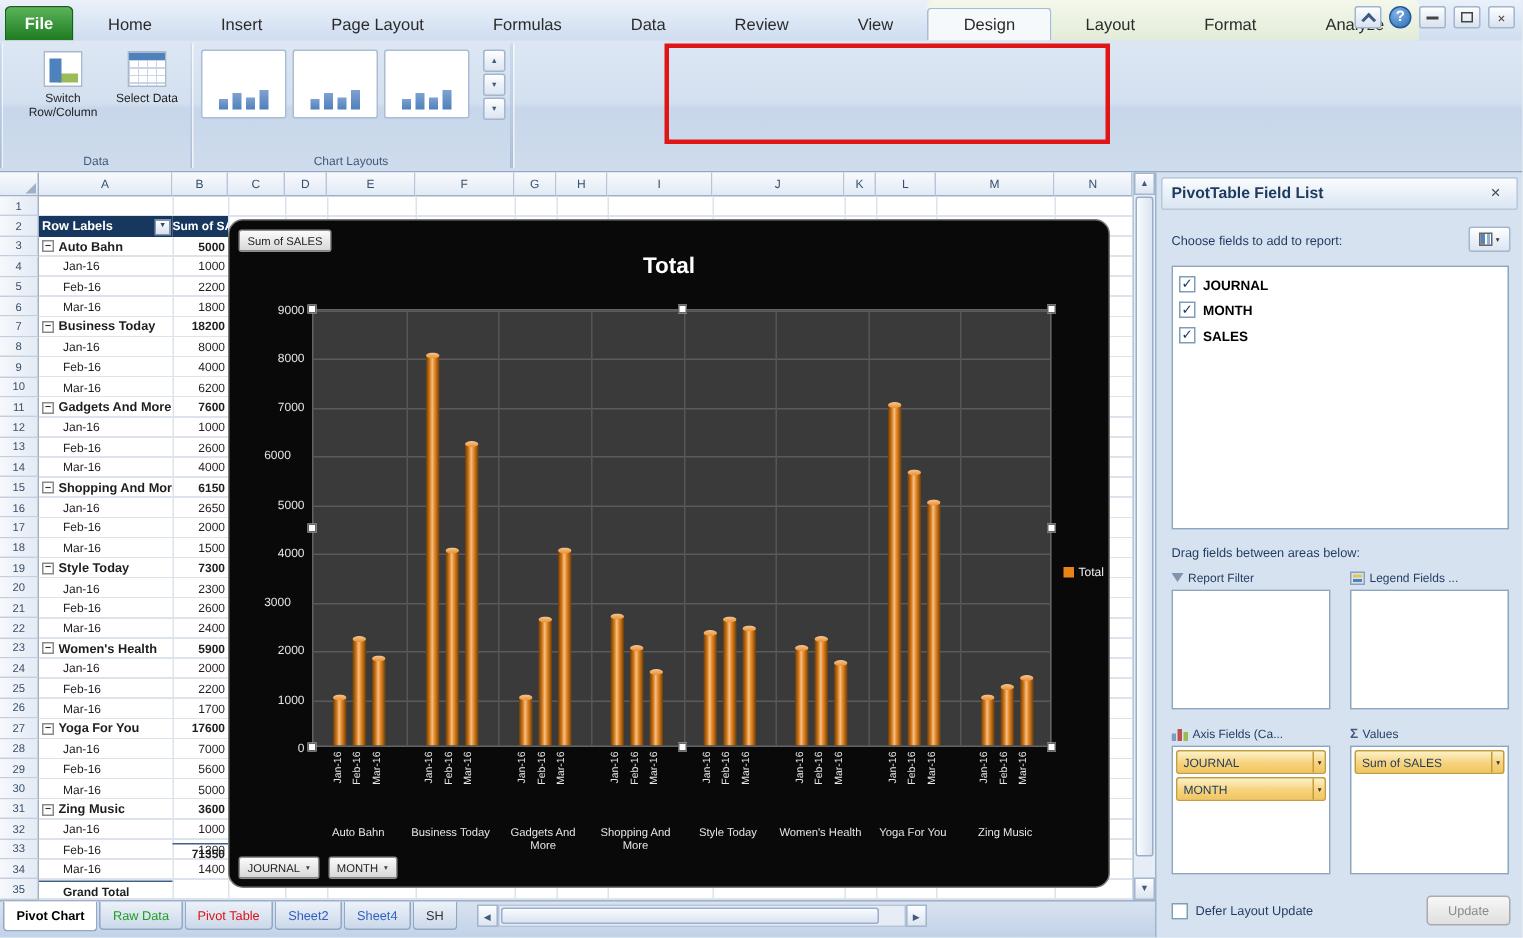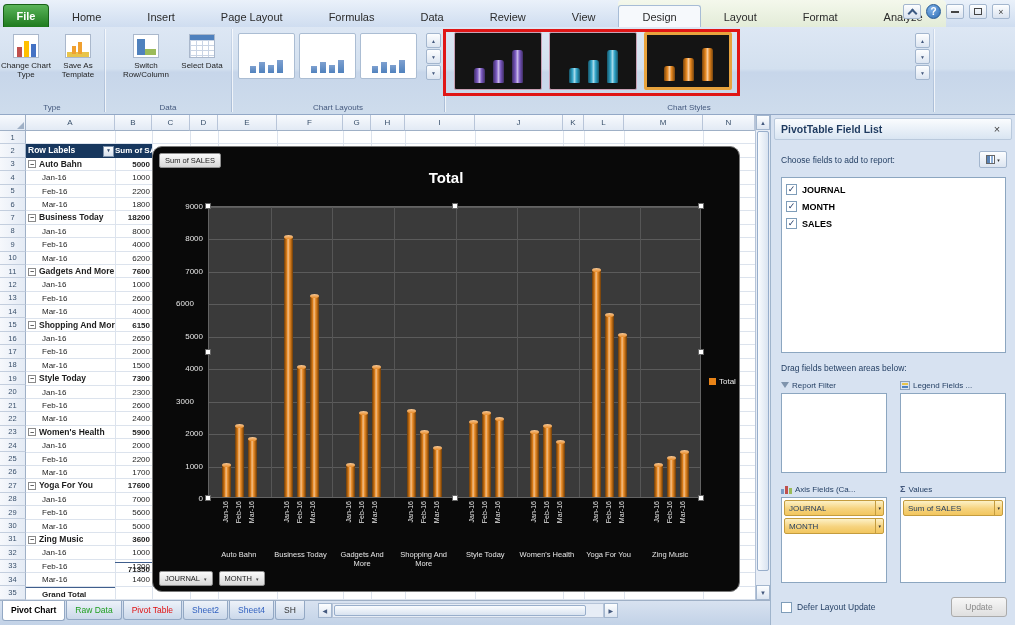--- a/index.html
+++ b/index.html
@@ -175,33 +175,20 @@
     <div class="wc">
         <span class="minline"></span>
       </div>
     <div class="wc">
         <span class="maxbox"></span>
       </div>
     <div class="wc">×</div>
   </div>
 
   <div id="ribbon">
-    <div class="rgroup" style="width:104px">
-      <div class="group-body">
-        <div class="bigbtn">
-          <div class="bicon icon-cct"></div>
-          <div class="blabel">Change Chart Type</div>
-        </div>
-        <div class="bigbtn">
-          <div class="bicon icon-sat"></div>
-          <div class="blabel">Save As Template</div>
-        </div>
-      </div>
-      <div class="rglabel">Type</div>
-    </div>
     <div class="rgsep"></div>
 
     <div class="rgroup" style="width:126px">
       <div class="group-body">
         <div class="bigbtn wide">
           <div class="bicon icon-src"></div>
           <div class="blabel">Switch Row/Column</div>
         </div>
         <div class="bigbtn narrow">
           <div class="bicon icon-sd"></div>
@@ -235,45 +222,20 @@
       </div>
       <div class="gal-arrows">
         <div class="gbtn">▲</div>
         <div class="gbtn">▼</div>
         <div class="gbtn">▼</div>
       </div>
       <div class="rglabel">Chart Layouts</div>
     </div>
     <div class="rgsep"></div>
 
-    <div class="rgroup" style="width:488px">
-      <div id="style-thumbs">
-          <div class="sthumb">
-            <div class="cyl" style="height: 15px; background: linear-gradient(90deg, rgba(0, 0, 0, 0.5), rgba(0, 0, 0, 0.05) 30%, rgba(255, 255, 255, 0.55) 50%, rgba(0, 0, 0, 0.05) 70%, rgba(0, 0, 0, 0.5)), rgb(126, 91, 200);"></div>
-            <div class="cyl" style="height: 23px; background: linear-gradient(90deg, rgba(0, 0, 0, 0.5), rgba(0, 0, 0, 0.05) 30%, rgba(255, 255, 255, 0.55) 50%, rgba(0, 0, 0, 0.05) 70%, rgba(0, 0, 0, 0.5)), rgb(126, 91, 200);"></div>
-            <div class="cyl" style="height: 33px; background: linear-gradient(90deg, rgba(0, 0, 0, 0.5), rgba(0, 0, 0, 0.05) 30%, rgba(255, 255, 255, 0.55) 50%, rgba(0, 0, 0, 0.05) 70%, rgba(0, 0, 0, 0.5)), rgb(126, 91, 200);"></div>
-          </div>
-          <div class="sthumb">
-            <div class="cyl" style="height: 15px; background: linear-gradient(90deg, rgba(0, 0, 0, 0.5), rgba(0, 0, 0, 0.05) 30%, rgba(255, 255, 255, 0.55) 50%, rgba(0, 0, 0, 0.05) 70%, rgba(0, 0, 0, 0.5)), rgb(47, 169, 207);"></div>
-            <div class="cyl" style="height: 23px; background: linear-gradient(90deg, rgba(0, 0, 0, 0.5), rgba(0, 0, 0, 0.05) 30%, rgba(255, 255, 255, 0.55) 50%, rgba(0, 0, 0, 0.05) 70%, rgba(0, 0, 0, 0.5)), rgb(47, 169, 207);"></div>
-            <div class="cyl" style="height: 33px; background: linear-gradient(90deg, rgba(0, 0, 0, 0.5), rgba(0, 0, 0, 0.05) 30%, rgba(255, 255, 255, 0.55) 50%, rgba(0, 0, 0, 0.05) 70%, rgba(0, 0, 0, 0.5)), rgb(47, 169, 207);"></div>
-          </div>
-          <div class="sthumb sel">
-            <div class="cyl" style="height: 15px; background: linear-gradient(90deg, rgba(0, 0, 0, 0.5), rgba(0, 0, 0, 0.05) 30%, rgba(255, 255, 255, 0.55) 50%, rgba(0, 0, 0, 0.05) 70%, rgba(0, 0, 0, 0.5)), rgb(238, 138, 28);"></div>
-            <div class="cyl" style="height: 23px; background: linear-gradient(90deg, rgba(0, 0, 0, 0.5), rgba(0, 0, 0, 0.05) 30%, rgba(255, 255, 255, 0.55) 50%, rgba(0, 0, 0, 0.05) 70%, rgba(0, 0, 0, 0.5)), rgb(238, 138, 28);"></div>
-            <div class="cyl" style="height: 33px; background: linear-gradient(90deg, rgba(0, 0, 0, 0.5), rgba(0, 0, 0, 0.05) 30%, rgba(255, 255, 255, 0.55) 50%, rgba(0, 0, 0, 0.05) 70%, rgba(0, 0, 0, 0.5)), rgb(238, 138, 28);"></div>
-          </div>
-        </div>
-      <div class="gal-arrows">
-        <div class="gbtn">▲</div>
-        <div class="gbtn">▼</div>
-        <div class="gbtn">▼</div>
-      </div>
-      <div class="rglabel">Chart Styles</div>
-    </div>
     <div class="rgsep"></div>
 
   </div>
 
   <div id="annotation-chart-styles"></div>
 
   <div id="grid-area">
     <div id="corner"></div>
     <div id="col-headers">
         <div class="colh" style="width: 89px;">A</div>

